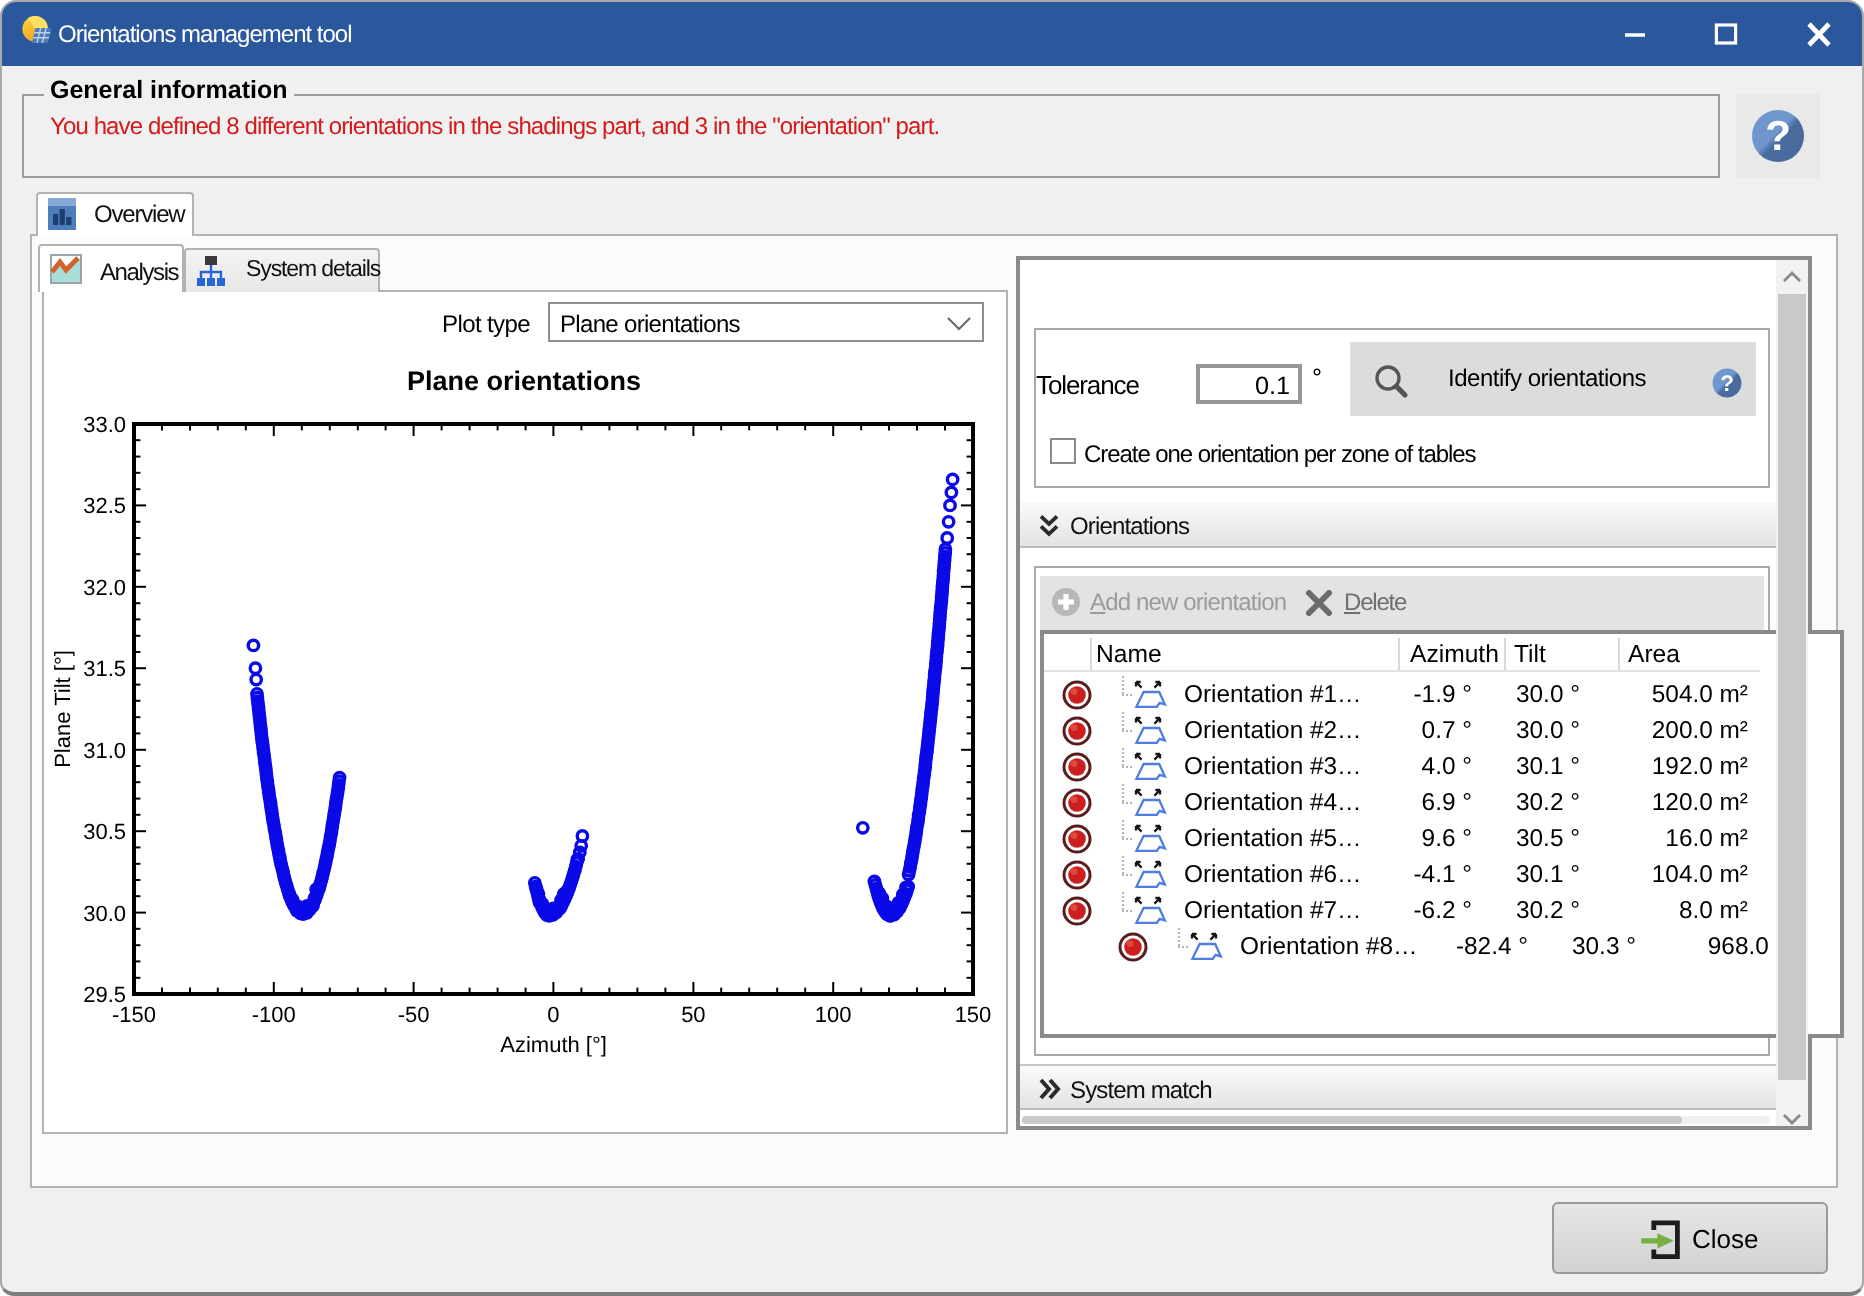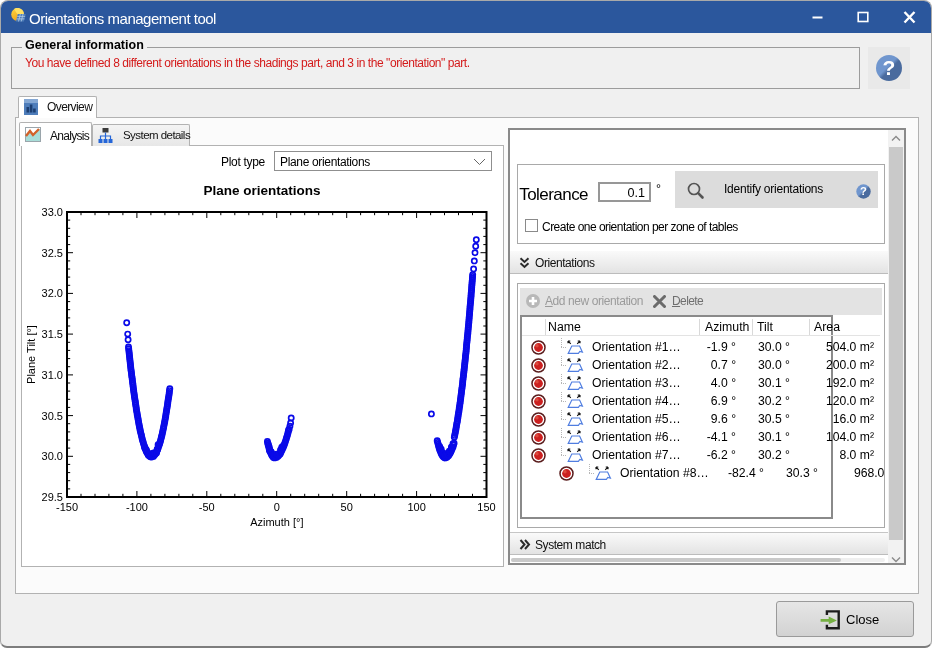--- a/index.html
+++ b/index.html
@@ -1,20 +1,20 @@
 <!DOCTYPE html>
 <html><head><meta charset="utf-8"><style>
 * { margin:0; padding:0; box-sizing:border-box; }
 html,body { width:932px; height:648px; background:#ffffff; font-family:"Liberation Sans",sans-serif; }
 #win { position:absolute; left:0; top:0; width:932px; height:648px; background:#f0f0f0;
   border-radius:8px 8px 7px 7px; overflow:hidden; border:1px solid #a9a9a9; border-bottom:2px solid #7d7d7d;}
 .abs { position:absolute; }
 
 #titlebar { left:0; top:0; width:932px; height:32px; background:#2b579d; }
-#title { left:28px; top:9px; color:#fff; font-size:15px; letter-spacing:-0.5px; }
+#title { left:28px; top:9px; color:#fff; font-size:12px; letter-spacing:-0.5px; }
 
 .gbox { border:1px solid #9c9c9c; background:#f0f0f0; }
 #ginfo-title { left:21px; top:37px; font-size:12.5px; font-weight:bold; color:#000; background:#f0f0f0; padding:0 3px; z-index:3;}
 #ginfo-text { left:24px; top:55px; font-size:12px; letter-spacing:-0.44px; color:#d41a1a; }
 
 .helpsq { background:#e9e9e9; }
 
 .tab { background:#fff; border:1px solid #b2b2b2; border-bottom:none; border-radius:2px 2px 0 0; z-index:5; }
 .tab.inactive { background:linear-gradient(#f4f4f4,#e7e7e7); }
 .tablabel { font-size:12px; color:#111; }
@@ -22,34 +22,34 @@
 #anpage { left:20px; top:144px; width:483px; height:422px; background:#ffffff; border:1px solid #b2b2b2; z-index:2;}
 
 #plottype-label { left:200px; top:154px; width:64px; font-size:12px; letter-spacing:-0.3px; text-align:right; z-index:6;}
 #plottype-dd { left:273px; top:150px; width:218px; height:20px; background:#fff; border:1px solid #8f8f8f; z-index:6;}
 #plottype-dd span { position:absolute; left:5px; top:3px; font-size:12px; letter-spacing:-0.34px; }
 
 #rpanel { left:507px; top:127px; width:398px; height:437px; background:#fff; border:2px solid #8a8a8a; z-index:4;}
 .sechead { position:absolute; left:0; width:378px; background:linear-gradient(#fafafa,#e3e3e3); border-bottom:1px solid #bcbcbc; }
 .sechead .txt { position:absolute; left:25px; top:5px; font-size:12px; letter-spacing:-0.43px; color:#101010; }
 .innerbox { position:absolute; border:1px solid #a9a9a9; background:#fff; }
-#tol-label { position:absolute; left:0px; top:20px; width:70px; text-align:right; font-size:17px; letter-spacing:-0.55px; }
+#tol-label { position:absolute; left:0px; top:20px; width:70px; font-size:13px; letter-spacing:-0.55px; }
 #tol-input { position:absolute; left:80px; top:17px; width:53px; height:20px; border:2px solid #979797; background:#fff; font-size:12.6px; text-align:right; padding:1px 4px 0 0; font-family:"Liberation Sans",sans-serif; }
 #tol-deg { position:absolute; left:138px; top:17px; font-size:12.5px; }
 #identify-btn { position:absolute; left:157px; top:6px; width:203px; height:37px; background:#dcdcdc; }
 #identify-btn .t { position:absolute; left:49px; top:11px; font-size:12px; letter-spacing:-0.24px; }
 .cb { position:absolute; width:13px; height:13px; border:1px solid #8a8a8a; background:#fff; }
 .cblabel { position:absolute; font-size:12px; letter-spacing:-0.53px; }
 
 #toolbar { position:absolute; left:2px; top:4px; width:362px; height:27px; background:#e3e3e3; }
 #toolbar .add { position:absolute; left:25px; top:6px; font-size:12px; letter-spacing:-0.42px; color:#9b9b9b; }
 #toolbar .del { position:absolute; left:152px; top:6px; font-size:12px; letter-spacing:-0.6px; color:#6f6f6f; }
 #toolbar .add u, #toolbar .del u { text-decoration:underline; }
 
-#otable { position:absolute; left:2px; top:31px; width:313px; height:204px; border:2px solid #8a8a8a; background:#fff; }
+#otable { position:absolute; left:2px; top:31px; width:402px; height:204px; border:2px solid #8a8a8a; background:#fff; }
 .th { position:absolute; top:0; height:19px; font-size:12.3px; color:#000; padding-top:3px; }
 .colsep { position:absolute; top:2px; height:16px; width:1px; background:#d9d9d9; }
 .hrow { position:absolute; left:0; top:18px; width:358px; height:1px; background:#e3e3e3; }
 .trow { position:absolute; left:0; width:358px; height:18px; }
 .trow .nm { position:absolute; left:70px; top:2px; font-size:12.2px; }
 .trow .az { position:absolute; left:130px; top:2px; width:84px; text-align:right; font-size:12.2px;}
 .trow .tl { position:absolute; left:236px; top:2px; font-size:12.2px;}
 .trow .ar { position:absolute; left:260px; top:2px; width:92px; text-align:right; font-size:12.2px;}
 
 #vsb { position:absolute; right:0; top:0; width:16px; height:433px; background:#f2f2f2; }

